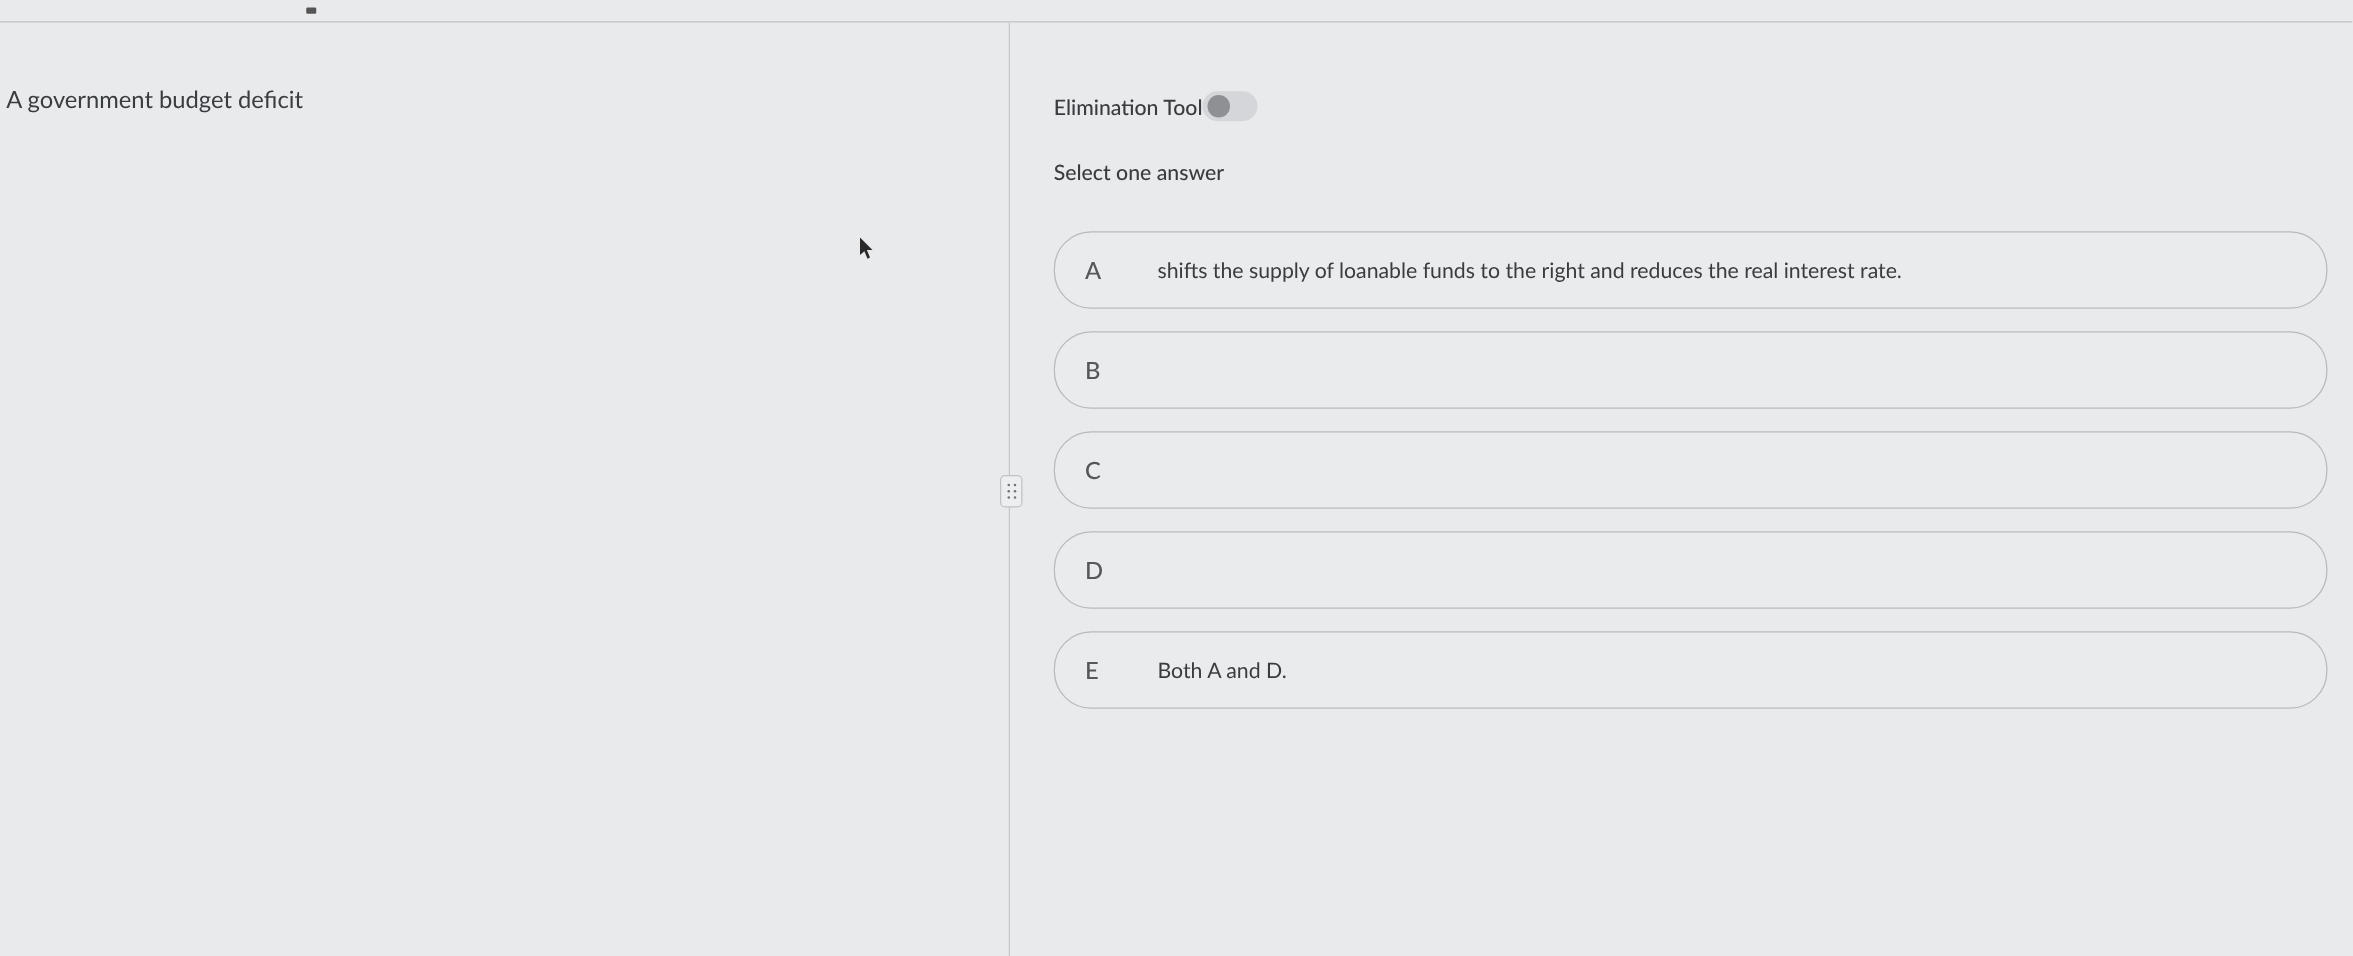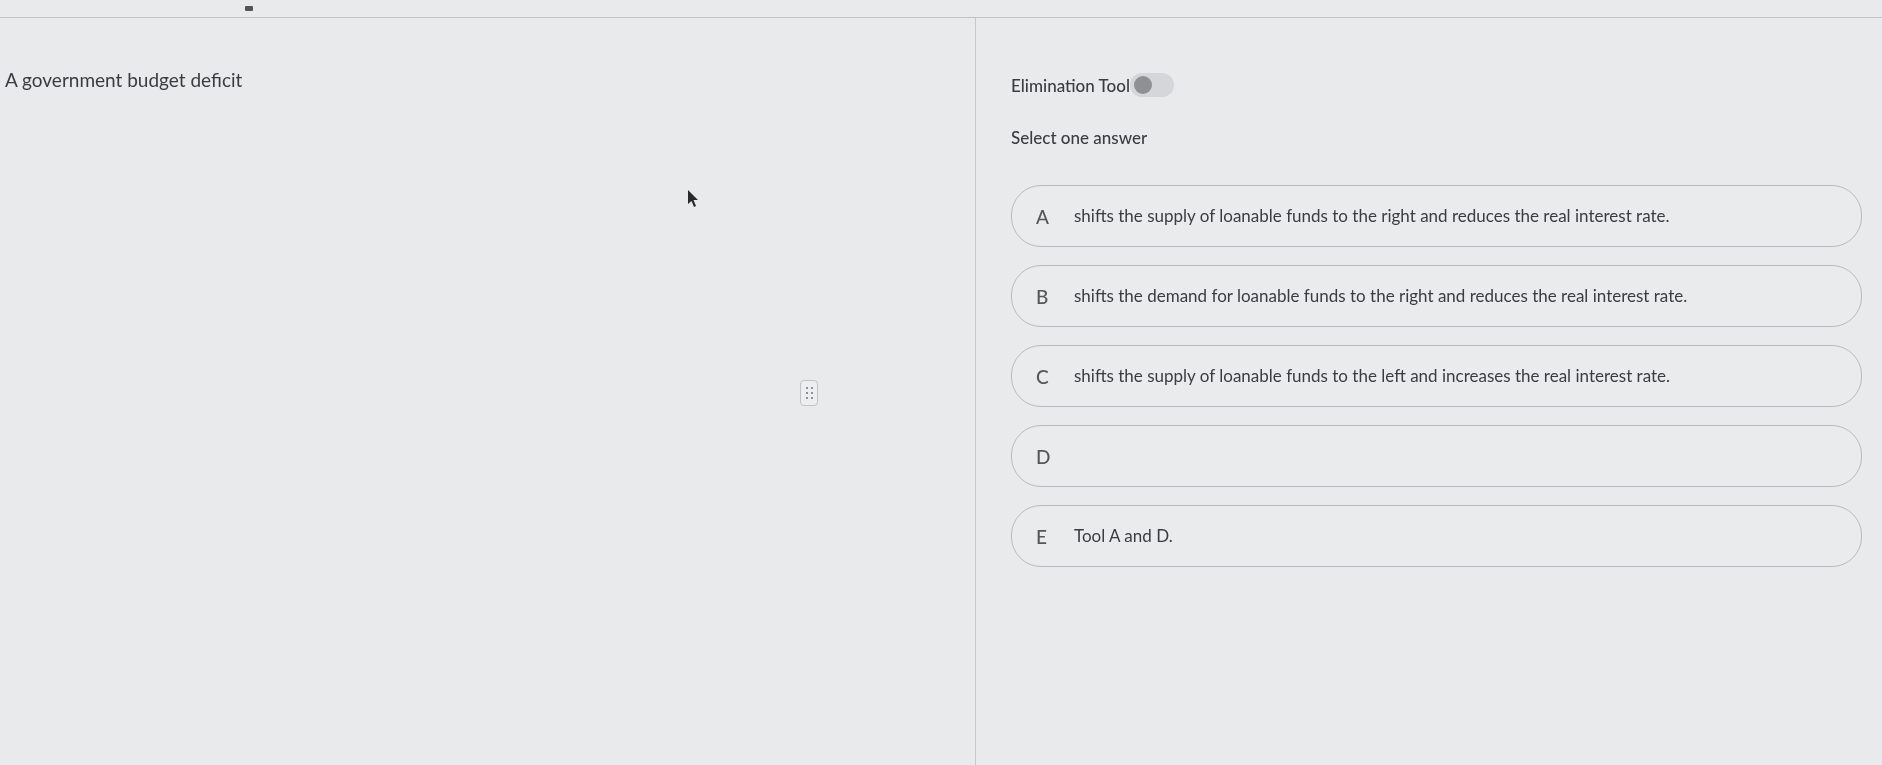--- a/index.html
+++ b/index.html
@@ -34,21 +34,21 @@
       border-radius: 1px;
     }
     
     .main-container {
       display: flex;
       height: calc(100% - 18px);
       position: relative;
     }
     
     .question-panel {
-      width: 976px;
+      width: 808px;
       padding: 50px 0 0 5px;
       border-right: 1px solid #c5c7ca;
       position: relative;
     }
     
     .question-text {
       font-size: 19px;
       color: #3a3d40;
       font-weight: 400;
     }
@@ -156,20 +156,21 @@
       font-weight: 500;
       color: #555759;
       width: 38px;
       flex-shrink: 0;
     }
     
     .option-text {
       font-size: 17px;
       color: #3a3d40;
       line-height: 1.5;
+      margin-left: 20px;
     }
   </style>
 </head>
 <body>
 
 <div class="top-bar"></div>
 
 <div class="main-container">
 
   <div class="question-panel">
@@ -204,31 +205,29 @@
 
     <div class="instruction-text">Select one answer</div>
 
     <div class="answer-option">
       <span class="option-letter">A</span>
       <span class="option-text">shifts the supply of loanable funds to the right and reduces the real interest rate.</span>
     </div>
 
     <div class="answer-option">
       <span class="option-letter">B</span>
-      <span class="option-text">shifts the demand for loanable funds to the right and reduces the real interest rate.</span>
     </div>
 
     <div class="answer-option">
       <span class="option-letter">C</span>
-      <span class="option-text">shifts the supply of loanable funds to the left and increases the real interest rate.</span>
     </div>
 
     <div class="answer-option">
       <span class="option-letter">D</span>
     </div>
 
     <div class="answer-option">
       <span class="option-letter">E</span>
-      <span class="option-text">Tool A and D.</span>
+      <span class="option-text">Both A and D.</span>
     </div>
 
   </div>
 </div>
 
 </body></html>

